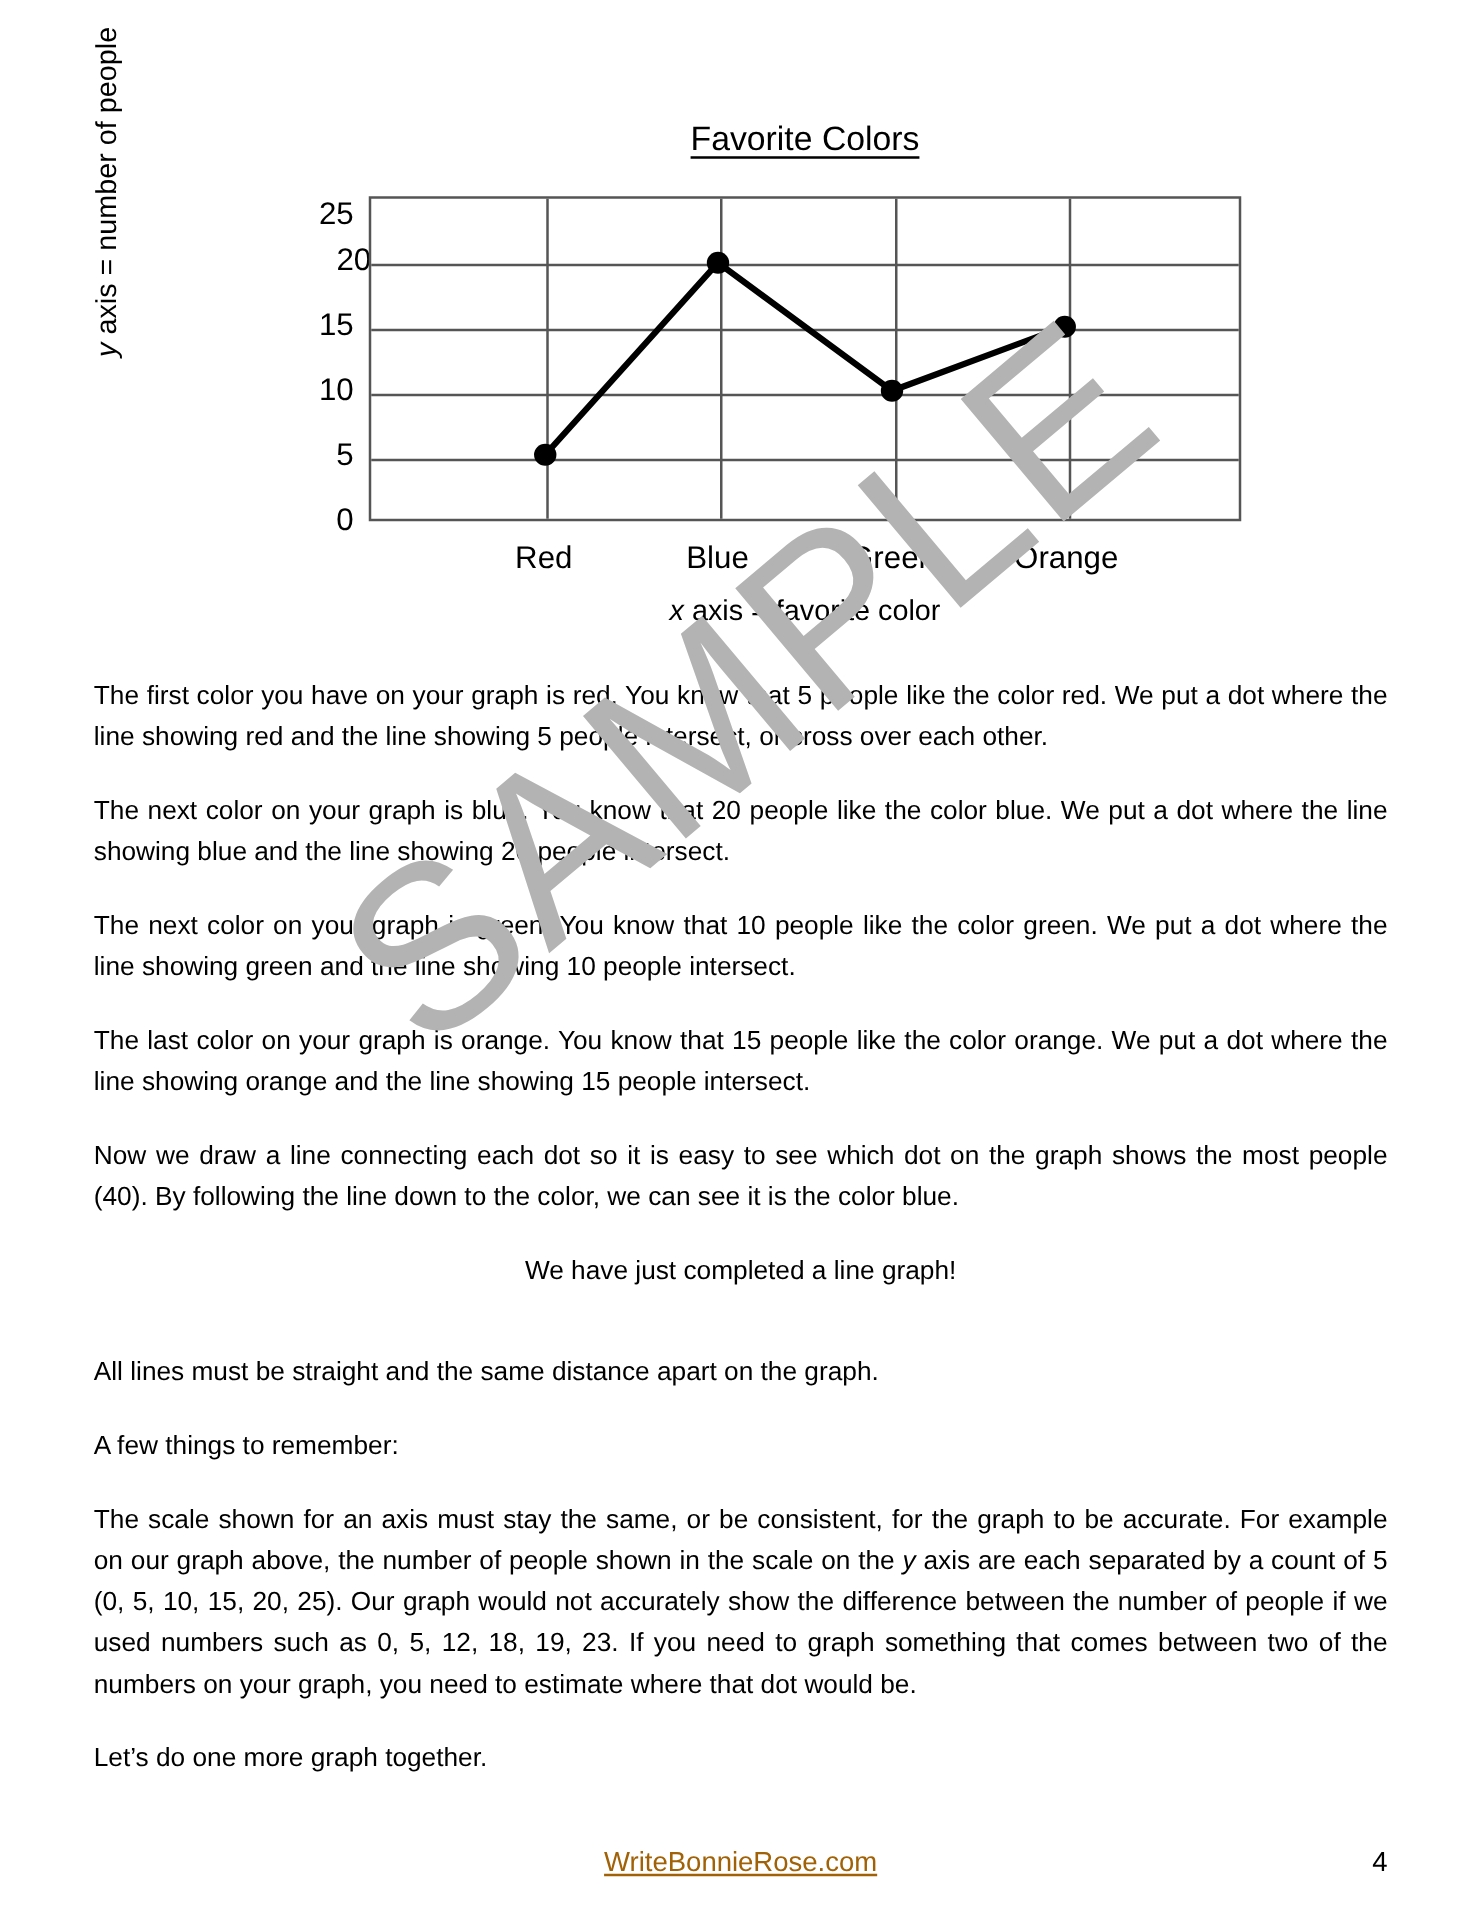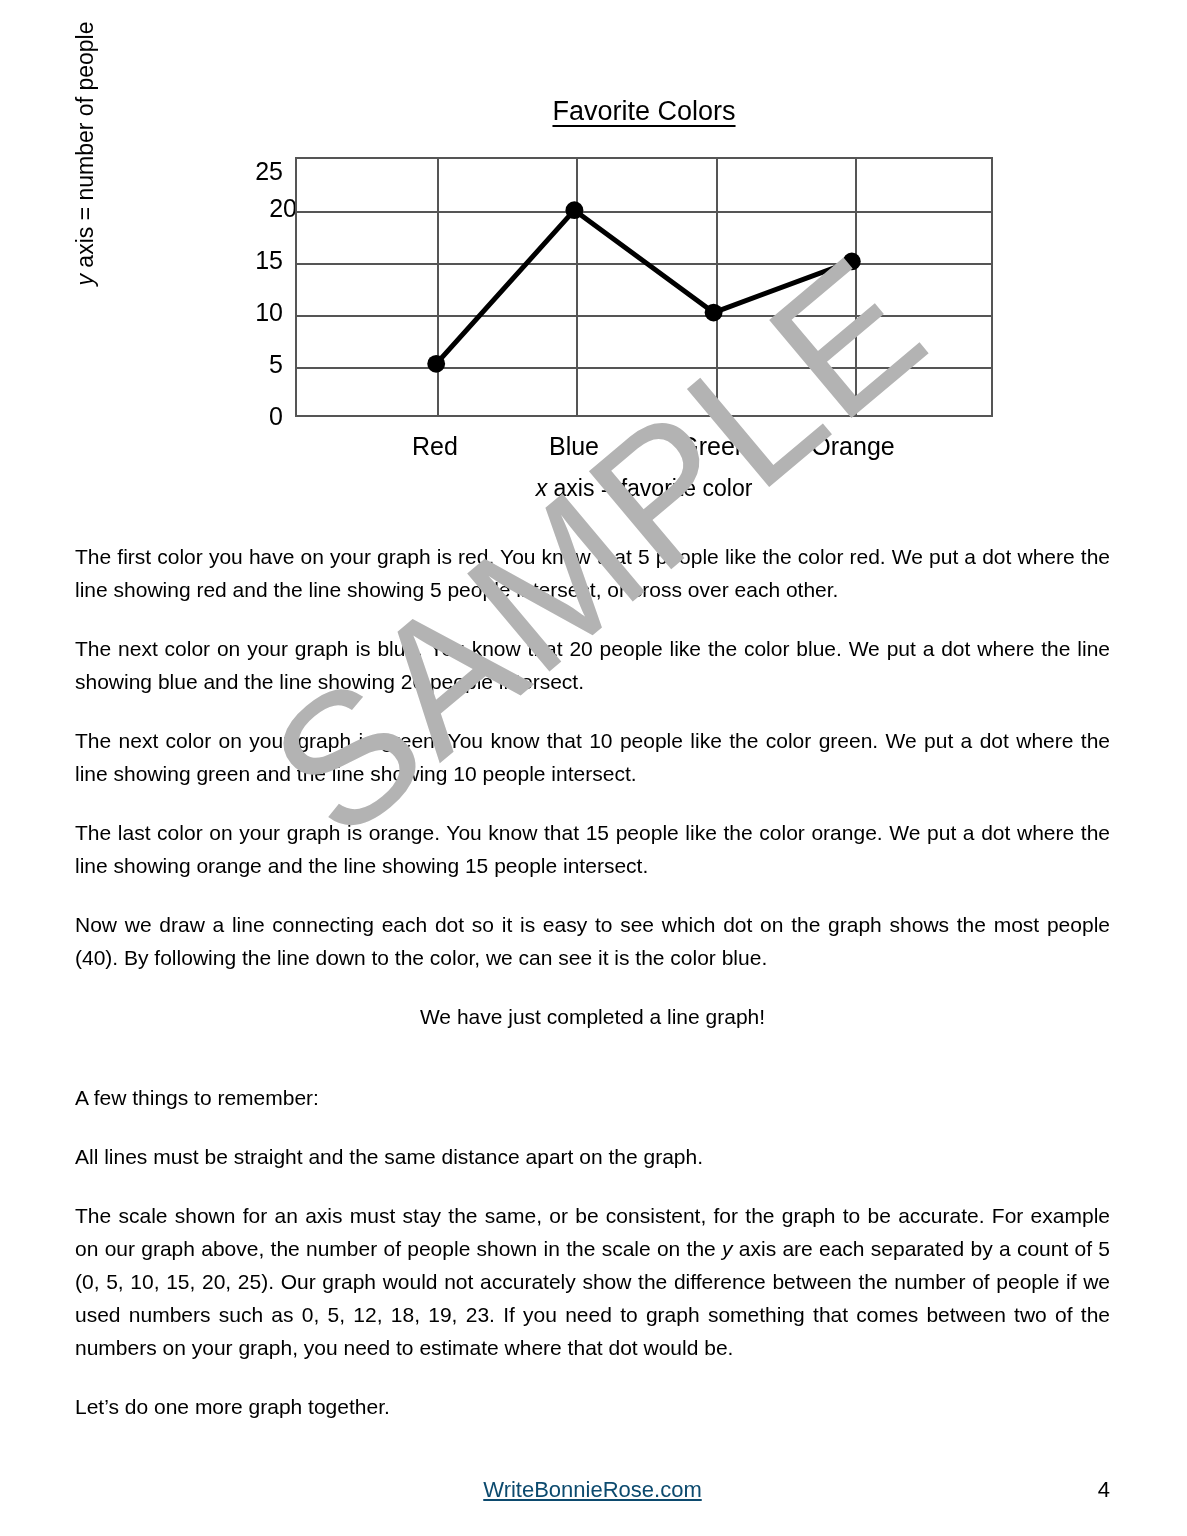--- a/index.html
+++ b/index.html
@@ -160,21 +160,21 @@
     top: 1477px;
     width: 1035px;
     z-index: 3;
     font-size: 22px;
   }
   #footer-link {
     position: absolute;
     left: 0;
     width: 1035px;
     text-align: center;
-    color: #0c4a6e;
+    color: #a16207;
     text-decoration: underline;
   }
   #page-number {
     position: absolute;
     right: 0;
     top: 0;
     color: #000000;
   }
 </style>
 </head>
@@ -230,22 +230,22 @@
 
 </div>
 
 <div id="article">
     <p>The first color you have on your graph is red. You know that 5 people like the color red. We put a dot where the line showing red and the line showing 5 people intersect, or cross over each other.</p>
     <p>The next color on your graph is blue. You know that 20 people like the color blue. We put a dot where the line showing blue and the line showing 20 people intersect.</p>
     <p>The next color on your graph is green. You know that 10 people like the color green. We put a dot where the line showing green and the line showing 10 people intersect.</p>
     <p>The last color on your graph is orange. You know that 15 people like the color orange. We put a dot where the line showing orange and the line showing 15 people intersect.</p>
     <p>Now we draw a line connecting each dot so it is easy to see which dot on the graph shows the most people (40). By following the line down to the color, we can see it is the color blue.</p>
     <p class="center">We have just completed a line graph!</p>
+    <p class="noindentjust">All lines must be straight and the same distance apart on the graph.</p>
     <p class="noindentjust">A few things to remember:</p>
-    <p class="noindentjust">All lines must be straight and the same distance apart on the graph.</p>
     <p><span>The scale shown for an axis must stay the same, or be consistent, for the graph to be accurate. For example on our graph above, the number of people shown in the scale on the </span><span class="var">y</span><span> axis are each separated by a count of 5 (0, 5, 10, 15, 20, 25). Our graph would not accurately show the difference between the number of people if we used numbers such as 0, 5, 12, 18, 19, 23. If you need to graph something that comes between two of the numbers on your graph, you need to estimate where that dot would be.</span></p>
     <p class="noindentjust">Let’s do one more graph together.</p>
   </div>
 
 <div id="footer">
   <a id="footer-link" href="#">WriteBonnieRose.com</a>
   <span id="page-number">4</span>
 </div>
 
 </body></html>

